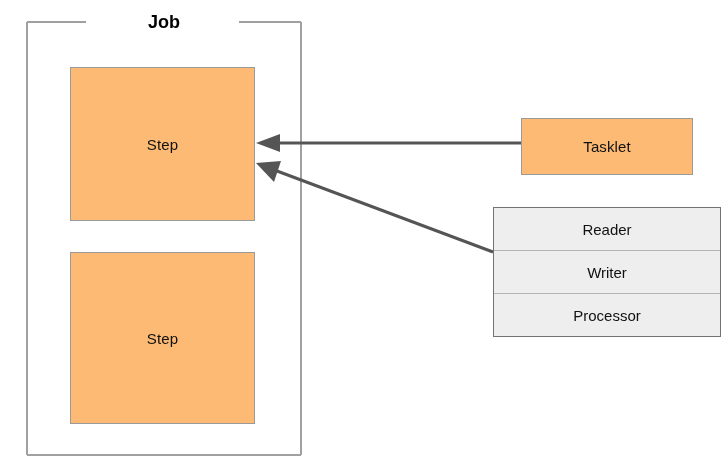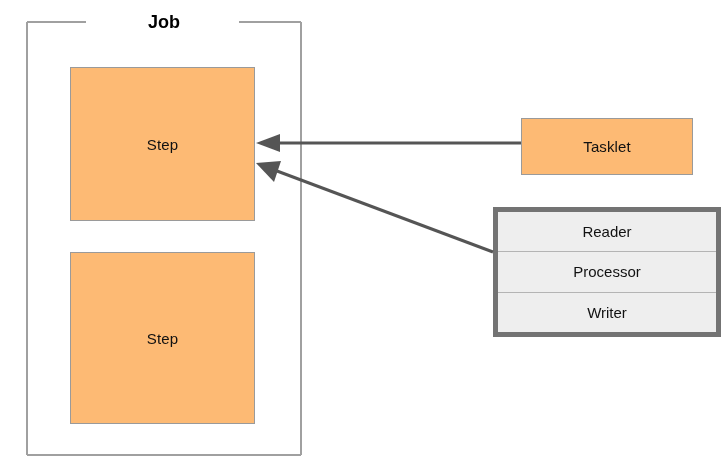--- a/index.html
+++ b/index.html
@@ -37,21 +37,21 @@
   .box-label {
     font-size: 15px;
     color: #111111;
     line-height: 1;
     letter-spacing: 0.1px;
   }
   .rpw-wrap {
     position: absolute;
     box-sizing: border-box;
     background: #eeeeee;
-    border: 5px solid #737373;
+    border: 1px solid #737373;
     display: flex;
     flex-direction: column;
   }
   .rpw-row {
     flex: 1 1 0;
     display: flex;
     align-items: center;
     justify-content: center;
     box-sizing: border-box;
     border-bottom: 1px solid #b4b4b4;
@@ -101,24 +101,24 @@
 
   <div class="box" style="left: 513px; top: 118px; width: 172px; height: 57px;">
     <span class="box-label">Tasklet</span>
   </div>
 
   <div class="rpw-wrap" style="left: 485px; top: 207px; width: 228px; height: 130px;">
     <div class="rpw-row">
       <span class="rpw-label">Reader</span>
     </div>
     <div class="rpw-row">
-      <span class="rpw-label">Processor</span>
+      <span class="rpw-label">Writer</span>
     </div>
     <div class="rpw-row">
-      <span class="rpw-label">Writer</span>
+      <span class="rpw-label">Processor</span>
     </div>
   </div>
 
   <svg class="layer" viewBox="0 0 728 475" xmlns="http://www.w3.org/2000/svg">
 
     <g>
       <line x1="513" y1="143" x2="266" y2="143" stroke="#555555" stroke-width="3"></line>
       <polygon points="248,143 272,134 272,152" fill="#555555"></polygon>
     </g>
 

